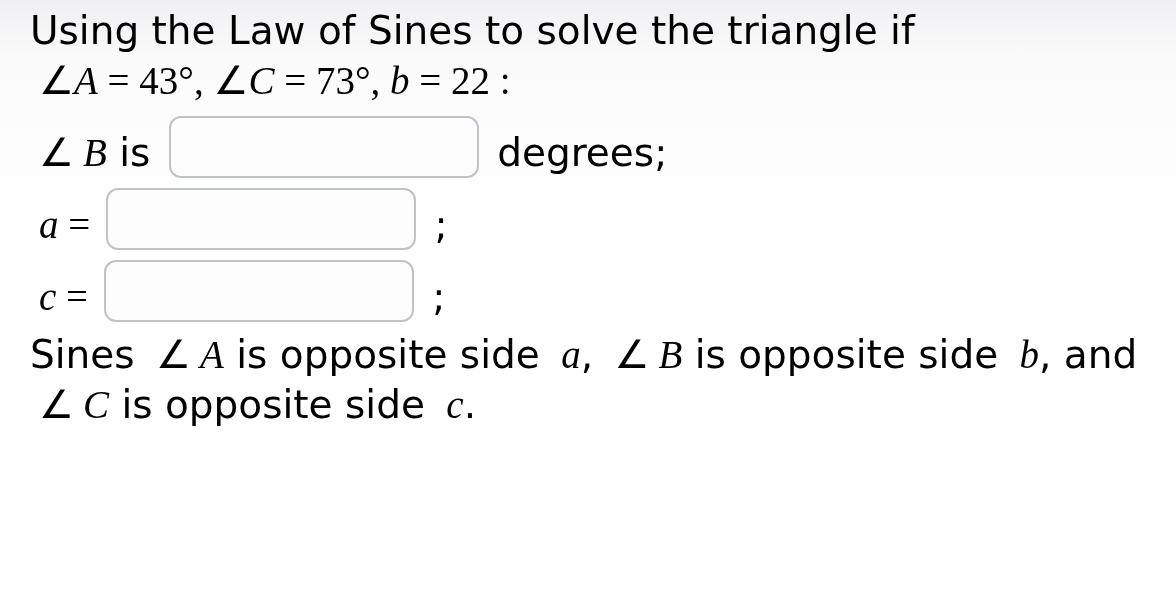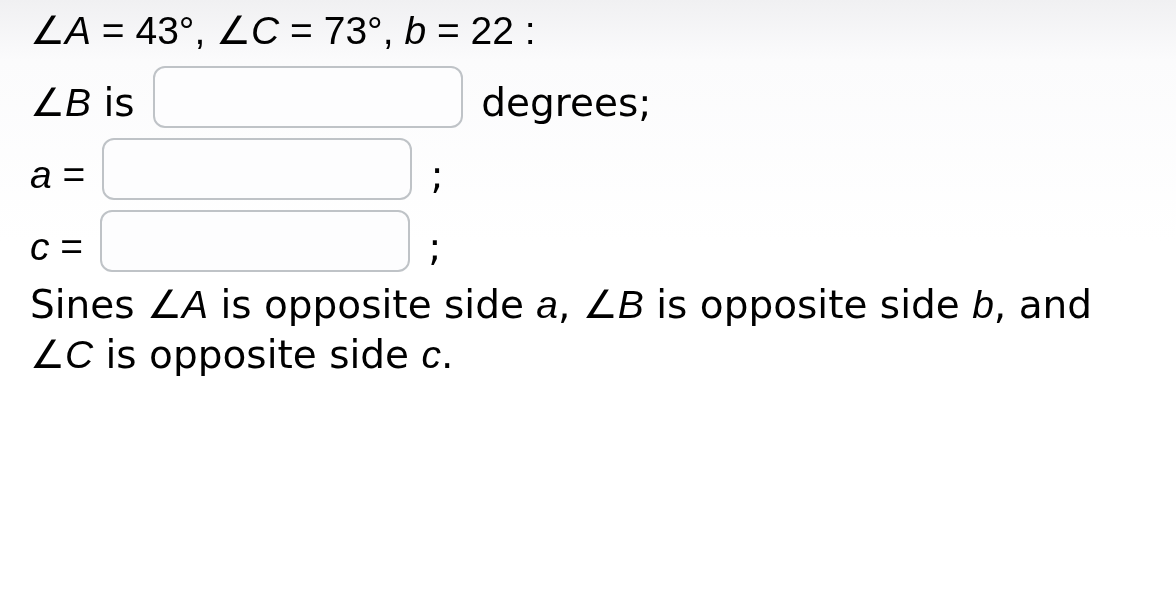--- a/index.html
+++ b/index.html
@@ -10,21 +10,22 @@
     background: linear-gradient(to bottom, #f0f0f2 0%, #fbfbfc 10%, #ffffff 40%);
     font-family: "Segoe UI", "Lucida Sans", "DejaVu Sans", Verdana, sans-serif;
     color: #000;
   }
   .page {
     padding: 6px 28px 12px 30px;
     font-size: 39px;
     line-height: 1.28;
   }
   .math {
-    font-family: Liberation Sans, sans-serif;
+    font-family: Liberation Serif, serif;
+    margin-left: 9px;
   }
   .it {
     font-style: italic;
   }
   .row {
     display: flex;
     align-items: flex-end;
     margin: 10px 0 8px 0;
   }
   .row .prefix, .row .suffix {
@@ -43,20 +44,21 @@
   }
   .para {
     margin-top: 8px;
   }
 </style>
 </head>
 <body>
 
 <div class="page">
 
+  <div>Using the Law of Sines to solve the triangle if</div>
 
   <div class="math">
     <span>∠</span><span class="it">A</span><span> = </span><span>43</span><span>°</span><span>, </span><span>∠</span><span class="it">C</span><span> = </span><span>73</span><span>°</span><span>, </span><span class="it">b</span><span> = </span><span>22</span><span> :</span>
   </div>
 
   <div class="row">
     <span class="prefix"><span class="math">∠</span><span class="math it">B</span><span> is </span></span>
     <input class="blank" type="text" value="" style="">
     <span class="suffix"> degrees;</span>
   </div>

